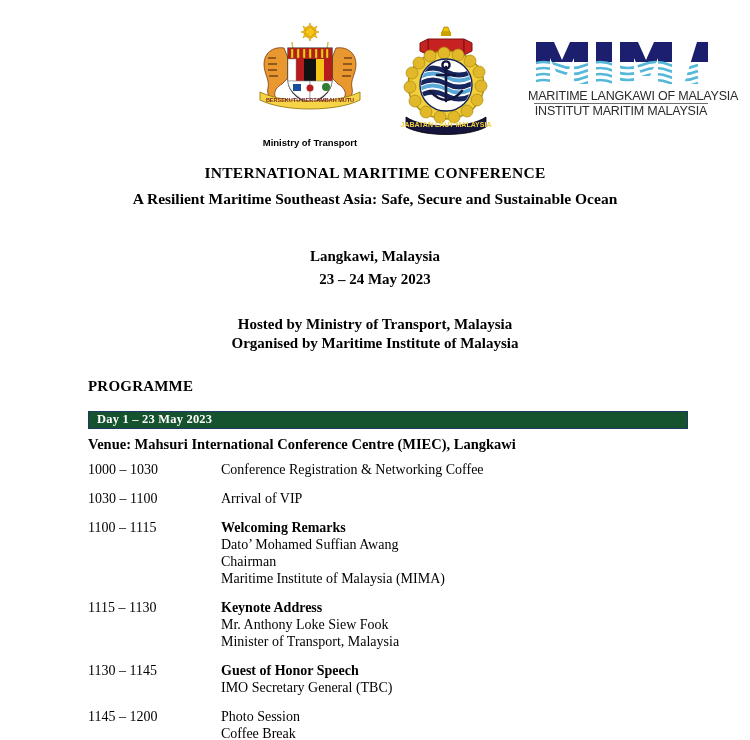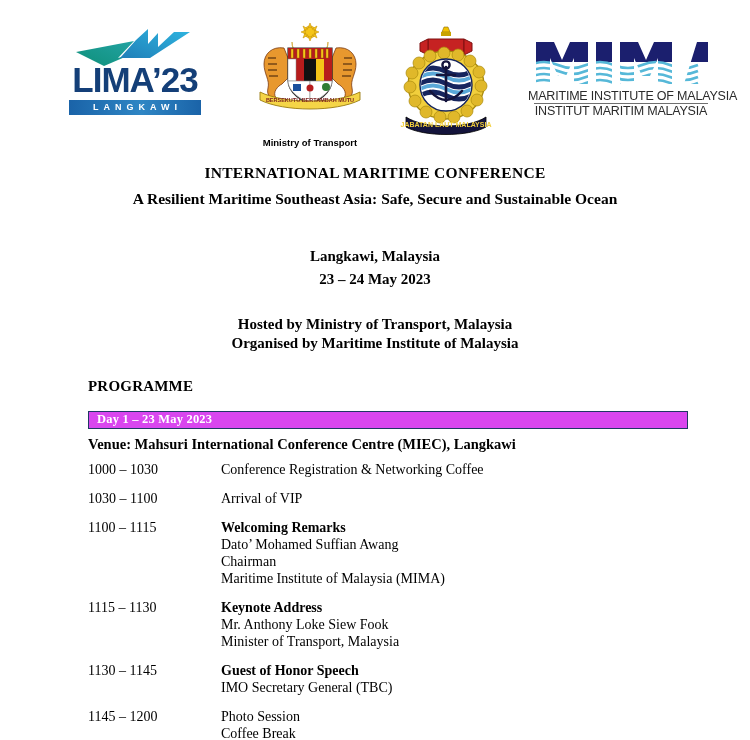--- a/index.html
+++ b/index.html
@@ -168,21 +168,21 @@
   }
   .programme-heading {
     font-weight: bold;
     font-size: 15px;
     letter-spacing: 0.2px;
   }
   .day-banner {
     margin-top: 16px;
     width: 600px;
     height: 18px;
-    background: #d946ef;
+    background: #14532d;
     border: 1.5px solid #1f3864;
     box-sizing: border-box;
     color: #ffffff;
     font-weight: bold;
     font-size: 12.5px;
     line-height: 15px;
     padding-left: 8px;
     letter-spacing: 0.2px;
   }
   .venue-line {
@@ -208,40 +208,20 @@
     line-height: 17px;
   }
   .sched-desc .strong { font-weight: bold; }
   .sched-desc div { white-space: nowrap; }
 </style>
 </head>
 <body>
 
 <div class="logo-strip">
 
-  <div class="lima-logo">
-    <svg class="lima-swoosh" viewBox="0 0 124 38">
-      <defs>
-        <linearGradient id="limaGradA" x1="0" y1="1" x2="1" y2="0">
-          <stop offset="0" stop-color="#0e8f79"></stop>
-          <stop offset="1" stop-color="#23a3a3"></stop>
-        </linearGradient>
-        <linearGradient id="limaGradB" x1="0" y1="1" x2="1" y2="0">
-          <stop offset="0" stop-color="#1f7fb8"></stop>
-          <stop offset="1" stop-color="#2fb5e0"></stop>
-        </linearGradient>
-      </defs>
-      <path d="M2 24 L60 13 L44 30 L58 26 L30 38 Z" fill="url(#limaGradA)"></path>
-      <path d="M62 12 L74 1 L74 16 L84 5 L84 19 L100 4 L116 4 L76 30 L46 30 Z" fill="url(#limaGradB)"></path>
-    </svg>
-    <div class="lima-word">LIMA’23</div>
-    <div class="lima-bar">
-      <span>LANGKAWI</span>
-    </div>
-  </div>
 
   <div class="mot-logo">
     <svg class="mot-crest" viewBox="0 0 112 92">
 
       <g fill="#f5c518" stroke="#c8960c" stroke-width="0.6">
         <circle cx="56" cy="10" r="6"></circle>
         <path d="M56 1 L58 6 L56 5 L54 6 Z"></path>
         <path d="M56 19 L58 14 L56 15 L54 14 Z"></path>
         <path d="M47 10 L52 8 L51 10 L52 12 Z"></path>
         <path d="M65 10 L60 8 L61 10 L60 12 Z"></path>
@@ -376,21 +356,21 @@
         <g stroke="#56b8d8" stroke-width="2.6" fill="none">
           <path d="M-4 27 q14 -6 28 0 q14 6 28 0 q14 -6 28 0 q14 6 28 0 q14 -6 28 0 q14 6 28 0"></path>
           <path d="M-4 33 q14 -6 28 0 q14 6 28 0 q14 -6 28 0 q14 6 28 0 q14 -6 28 0 q14 6 28 0"></path>
           <path d="M-4 39 q14 -6 28 0 q14 6 28 0 q14 -6 28 0 q14 6 28 0 q14 -6 28 0 q14 6 28 0"></path>
           <path d="M-4 45 q14 -6 28 0 q14 6 28 0 q14 -6 28 0 q14 6 28 0 q14 -6 28 0 q14 6 28 0"></path>
         </g>
       </g>
 
       <path d="M142 46 L158 4 L170 4 L174 46 L161 46 L160 38 L152 38 L149 46 Z" fill="none"></path>
     </svg>
-    <div class="mima-l1">MARITIME INSTITUTE OF MALAYSIA</div>
+    <div class="mima-l1">MARITIME LANGKAWI OF MALAYSIA</div>
     <div class="mima-rule"></div>
     <div class="mima-l2">INSTITUT MARITIM MALAYSIA</div>
   </div>
 </div>
 
 <div class="title-block">
   <div class="conf-title">INTERNATIONAL MARITIME CONFERENCE</div>
   <div class="conf-theme">A Resilient Maritime Southeast Asia: Safe, Secure and Sustainable Ocean</div>
   <div class="conf-place">Langkawi, Malaysia</div>
   <div class="conf-date">23 – 24 May 2023</div>

